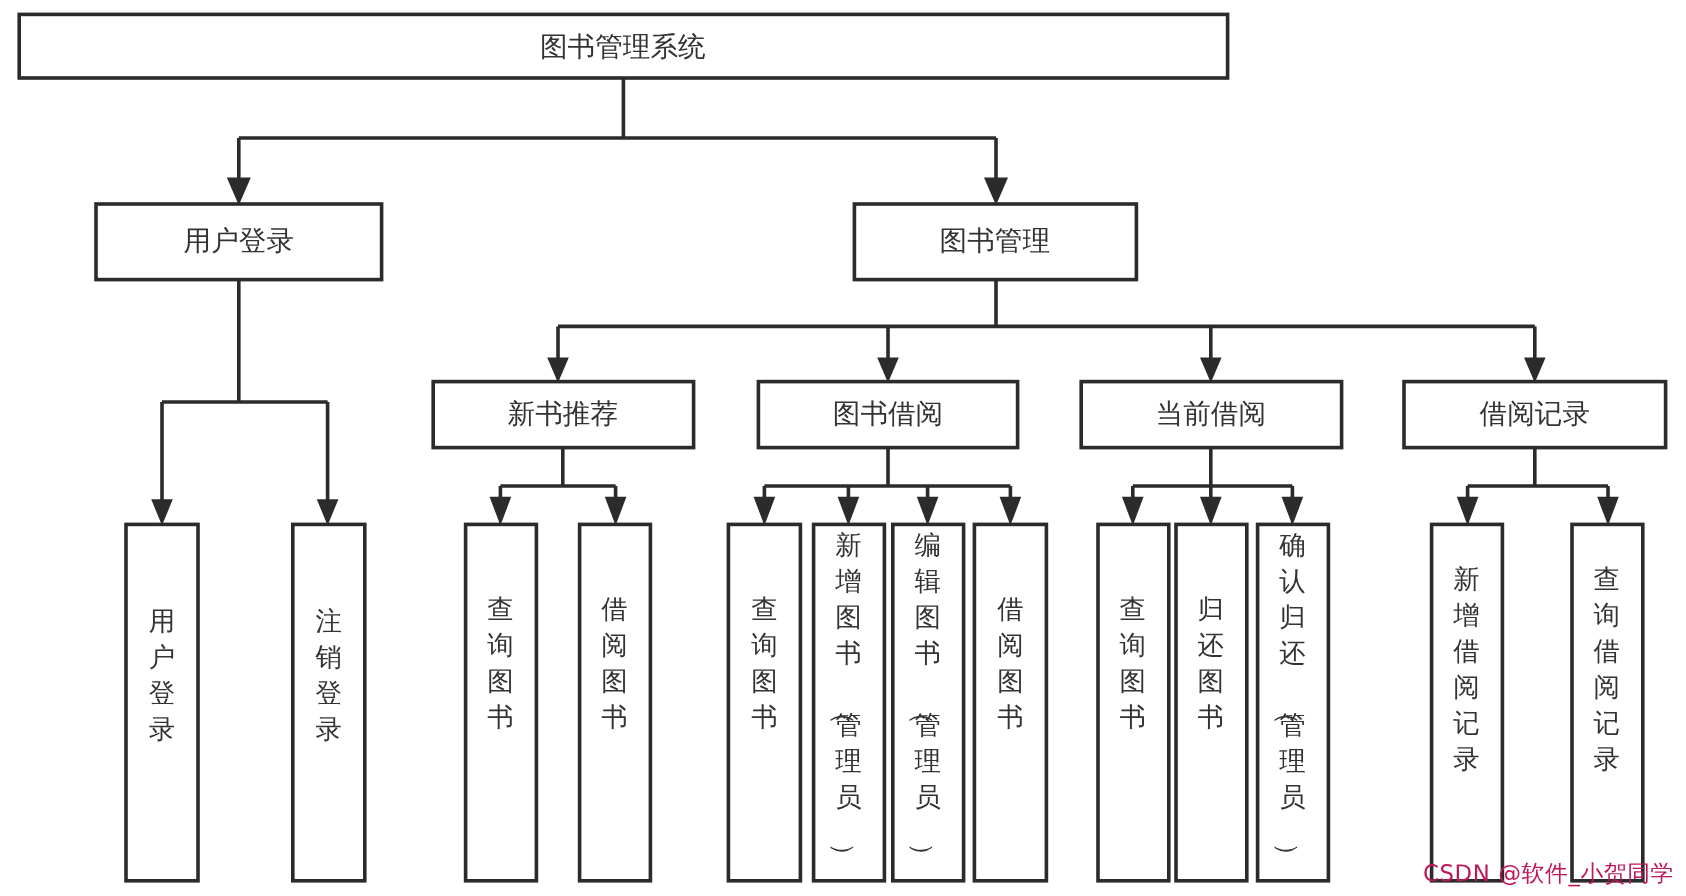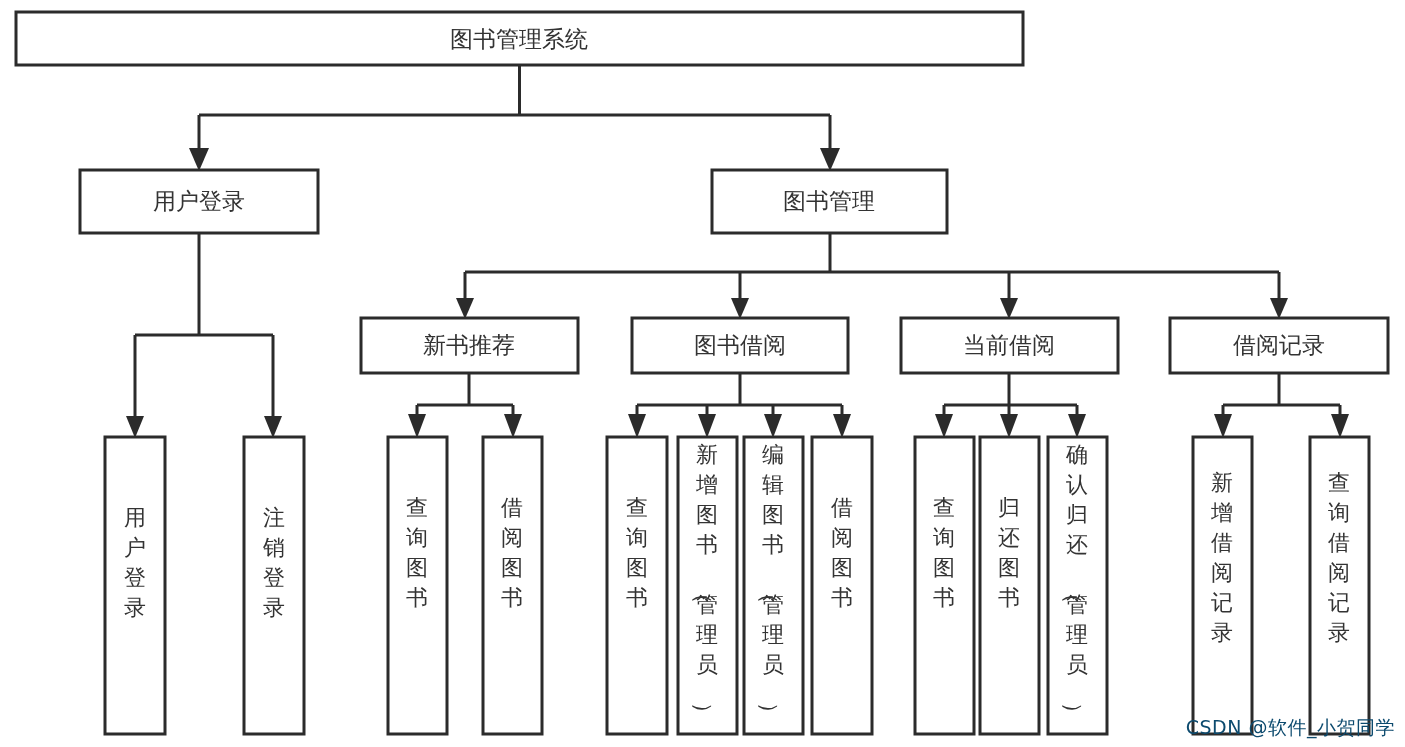--- a/index.html
+++ b/index.html
@@ -46,21 +46,21 @@
   .arrow-head {
     fill: #2b2b2b;
     stroke: none;
   }
   .watermark {
     position: absolute;
     right: 10px;
     bottom: 6px;
     font-family: "DejaVu Sans", "Liberation Sans", sans-serif;
     font-size: 19px;
-    color: #0c4a6e;
+    color: #be185d;
     letter-spacing: 0.5px;
     white-space: nowrap;
     pointer-events: none;
   }
 </style>
 </head>
 <body>
 
 <svg id="diagram" viewBox="0 0 1405 747" xmlns="http://www.w3.org/2000/svg">
 

